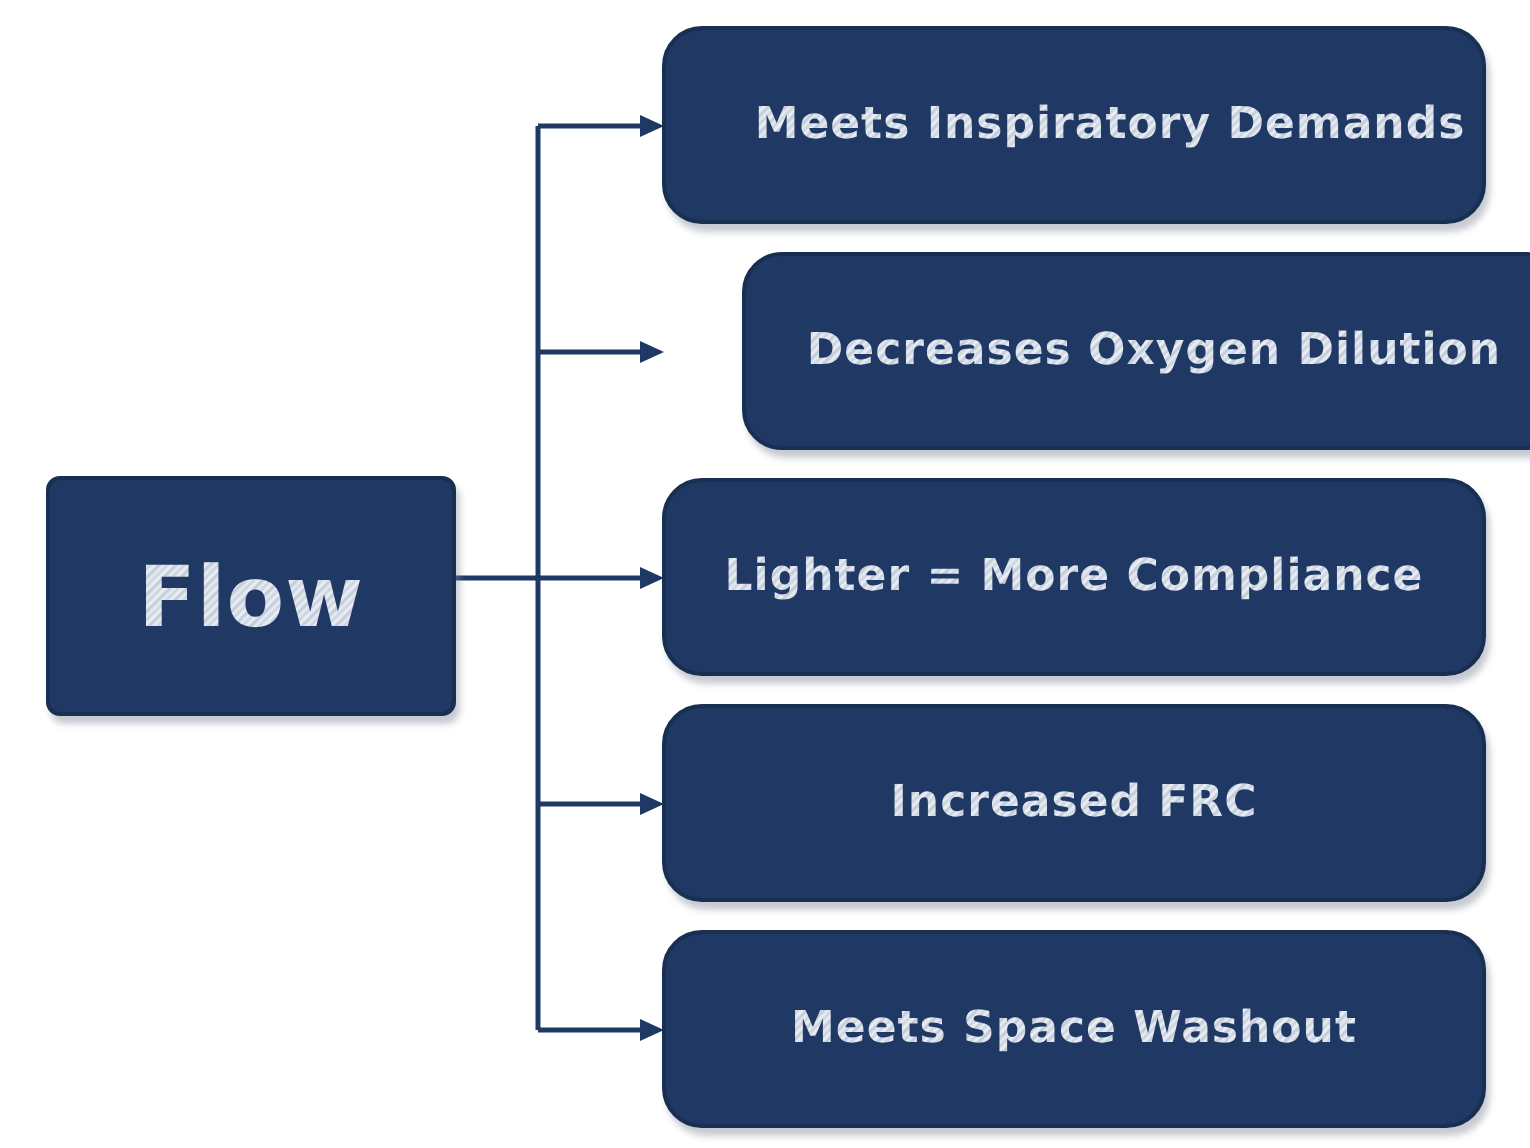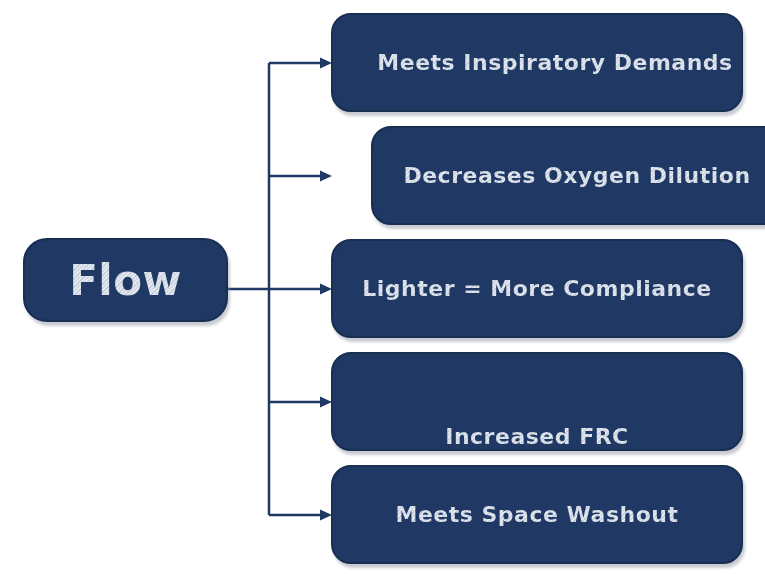--- a/index.html
+++ b/index.html
@@ -43,31 +43,31 @@
     border-radius: 20px;
     box-shadow: 2px 4px 3px rgba(130, 140, 152, 0.45);
     display: flex;
     align-items: center;
     justify-content: center;
     text-align: center;
   }
 
   .node-root {
     left: 23px; top: 238px;
-    width: 205px; height: 84px;
-    border-radius: 24px;
+    width: 205px; height: 120px;
+    border-radius: 7px;
   }
   .node-branch {
     left: 331px;
     width: 412px; height: 99px;
   }
   .node-branch.b0 { top: 13px; padding-left: 36px; }
   .node-branch.b1 { top: 126px; margin-left: 40px; }
   .node-branch.b2 { top: 239px; text-align: right; }
-  .node-branch.b3 { top: 352px; align-items: flex-end; }
+  .node-branch.b3 { top: 352px; }
   .node-branch.b4 { top: 465px; }
 
   .node-label {
     font-weight: bold;
     letter-spacing: 0.5px;
     color: var(--label-text);
     text-shadow: 0 0 1px rgba(255,255,255,0.25);
   }
   .node-root .node-label { font-size: 42px; }
   .node-branch .node-label { font-size: 22px; }

